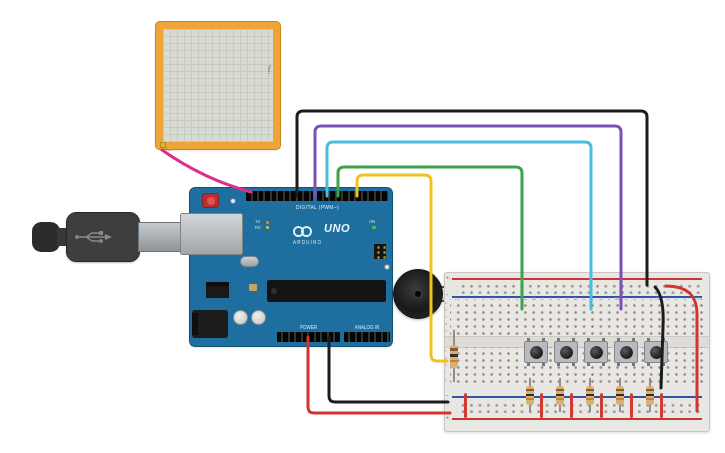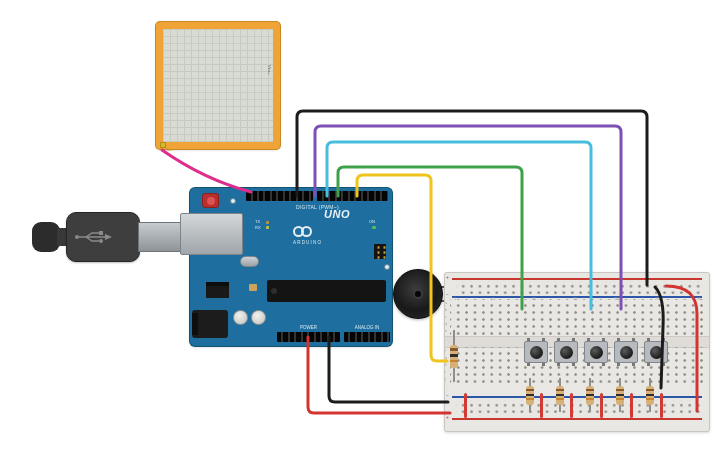--- a/index.html
+++ b/index.html
@@ -116,21 +116,21 @@
 <div class="abs sk" style="left:250px;top:204px;width:135px;text-align:center;font-size:5px;letter-spacing:.3px;">DIGITAL (PWM~)</div>
 
 <div class="abs sk" style="left:255px;top:219px;font-size:4px;">TX</div>
 <div class="abs sk" style="left:255px;top:225px;font-size:4px;">RX</div>
 <div class="abs led" style="left:266px;top:221px;width:3px;height:3px;background:#c98f2e;"></div>
 <div class="abs led" style="left:266px;top:226px;width:3px;height:3px;background:#c9c12e;"></div>
 
 <div class="abs" style="left:293px;top:223px;">
   <span class="logo-c"></span><span class="logo-c" style="margin-left:-3px;"></span>
 </div>
-<div class="abs brand" style="left:324px;top:208px;">UNO</div>
+<div class="abs brand" style="left:324px;top:222px;">UNO</div>
 <div class="abs sk" style="left:293px;top:240px;font-size:4.5px;letter-spacing:1.2px;">ARDUINO</div>
 
 <div class="abs sk" style="left:369px;top:219px;font-size:4px;">ON</div>
 <div class="abs led" style="left:372px;top:226px;width:4px;height:3px;background:#49c25c;"></div>
 
 <div class="abs icsp"></div>
 <div class="abs crystal"></div>
 <div class="abs regulator"></div>
 <div class="abs" style="left:249px;top:284px;width:8px;height:7px;background:#c9a45a;border-radius:1px;"></div>
 <div class="abs chip"></div>

